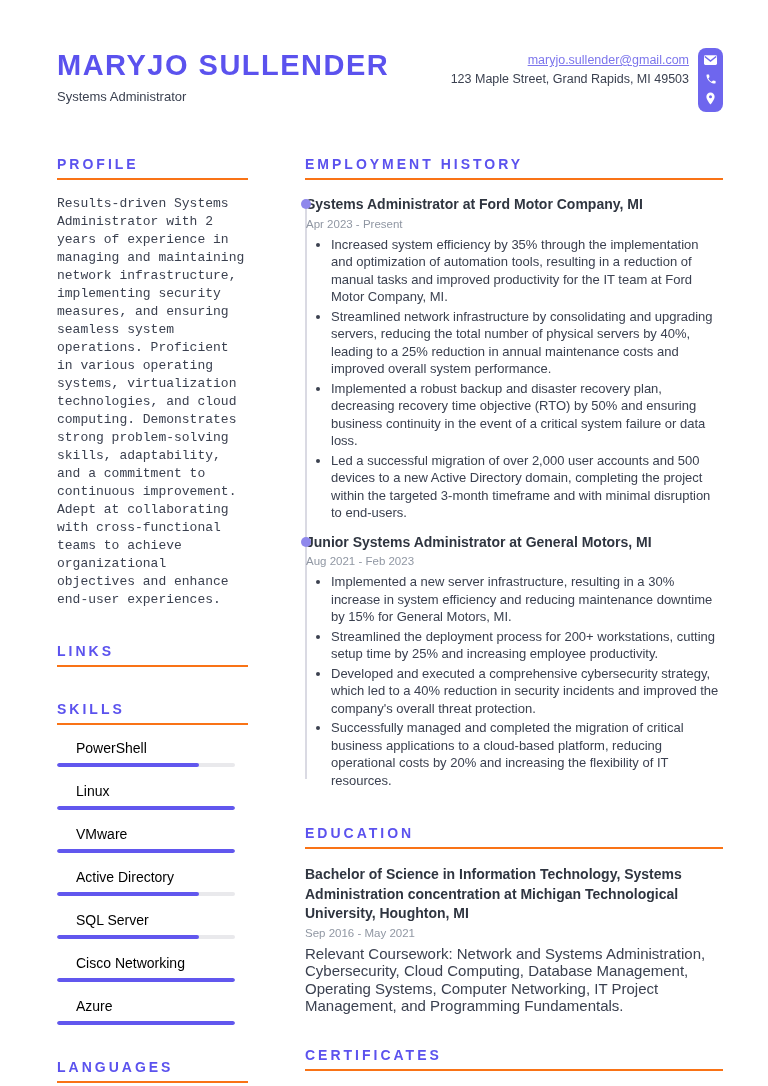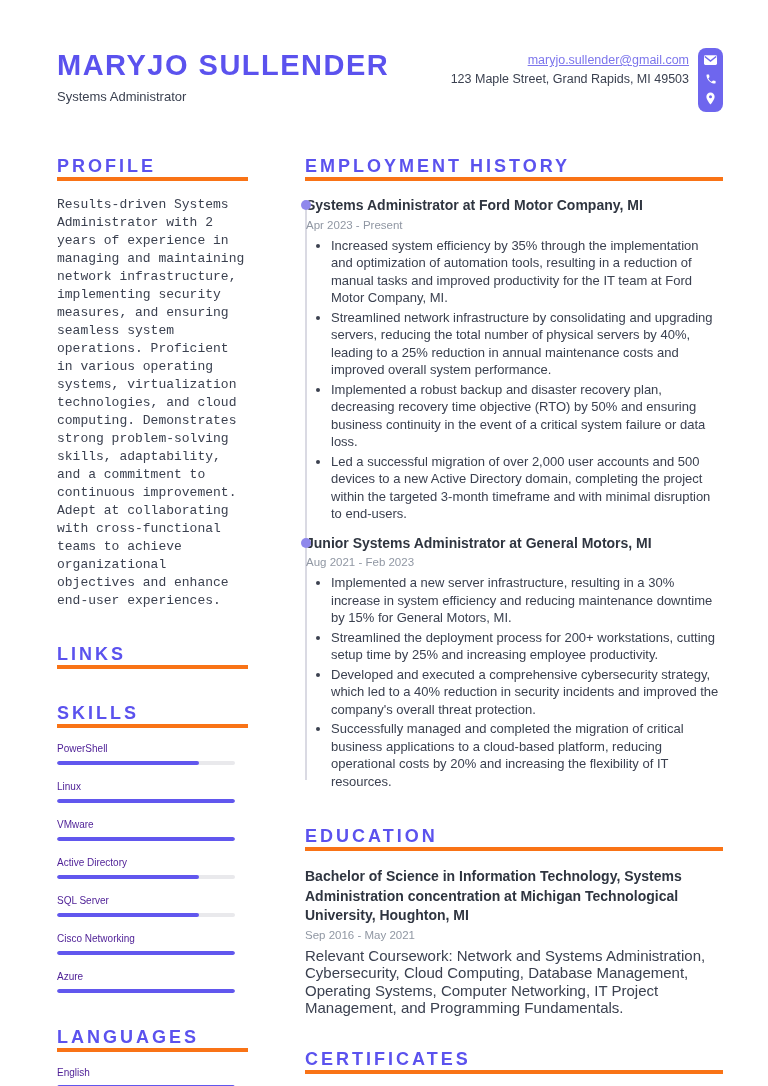--- a/index.html
+++ b/index.html
@@ -30,33 +30,33 @@
   }
   .icon-box .ic { display:flex; align-items:center; justify-content:center; }
 
   
   .columns { display:flex; padding:0 45px 0 57px; margin-top:44px; }
   .col-left { width:191px; margin-right:57px; flex-shrink:0; }
   .col-right { flex:1; min-width:0; }
 
   .section { margin-bottom:34px; }
   .section-heading {
-    font-size:18px; font-weight:bold; color:#5b52ee;
-    letter-spacing:3px; padding-bottom:0;
-    border-bottom:4px solid #f97316;
+    font-size:14px; font-weight:bold; color:#5b52ee;
+    letter-spacing:3px; padding-bottom:6px;
+    border-bottom:2px solid #f97316;
   }
   .section-body { margin-top:15px; }
 
   
   .profile-text { font-size:13px; line-height:18px; color:#3b4150;font-family:Liberation Mono, monospace; }
   .link-item { font-size:13px; color:#7d76ec; text-decoration:underline; cursor:pointer; display:inline-block; }
 
   .meter-item { margin-bottom:16px; }
   .meter-item:last-child { margin-bottom:0; }
-  .meter-label { font-size:10px; color:#4c1d95; margin-bottom:7px; }
+  .meter-label { font-size:14px; color:#000000; margin-bottom:7px;margin-left:19px; }
   .meter-track { width:178px; height:4px; background:#e9e9ec; border-radius:2px; overflow:hidden; }
   .meter-fill { height:4px; background:#6157ee; border-radius:2px; }
 
   
   .timeline { position:relative; }
   .timeline-line { position:absolute; left:0; top:9px; bottom:10px; width:2px; background:#dadae3; }
   .job { position:relative; padding-left:1px; margin-bottom:11px; }
   .job:last-child { margin-bottom:0; }
   .job-dot { position:absolute; left:-4px; top:4px; width:10px; height:10px; border-radius:50%; background:#8f88ec; }
   .entry-title { font-size:14px; font-weight:bold; color:#2f3540; line-height:19.5px; }

